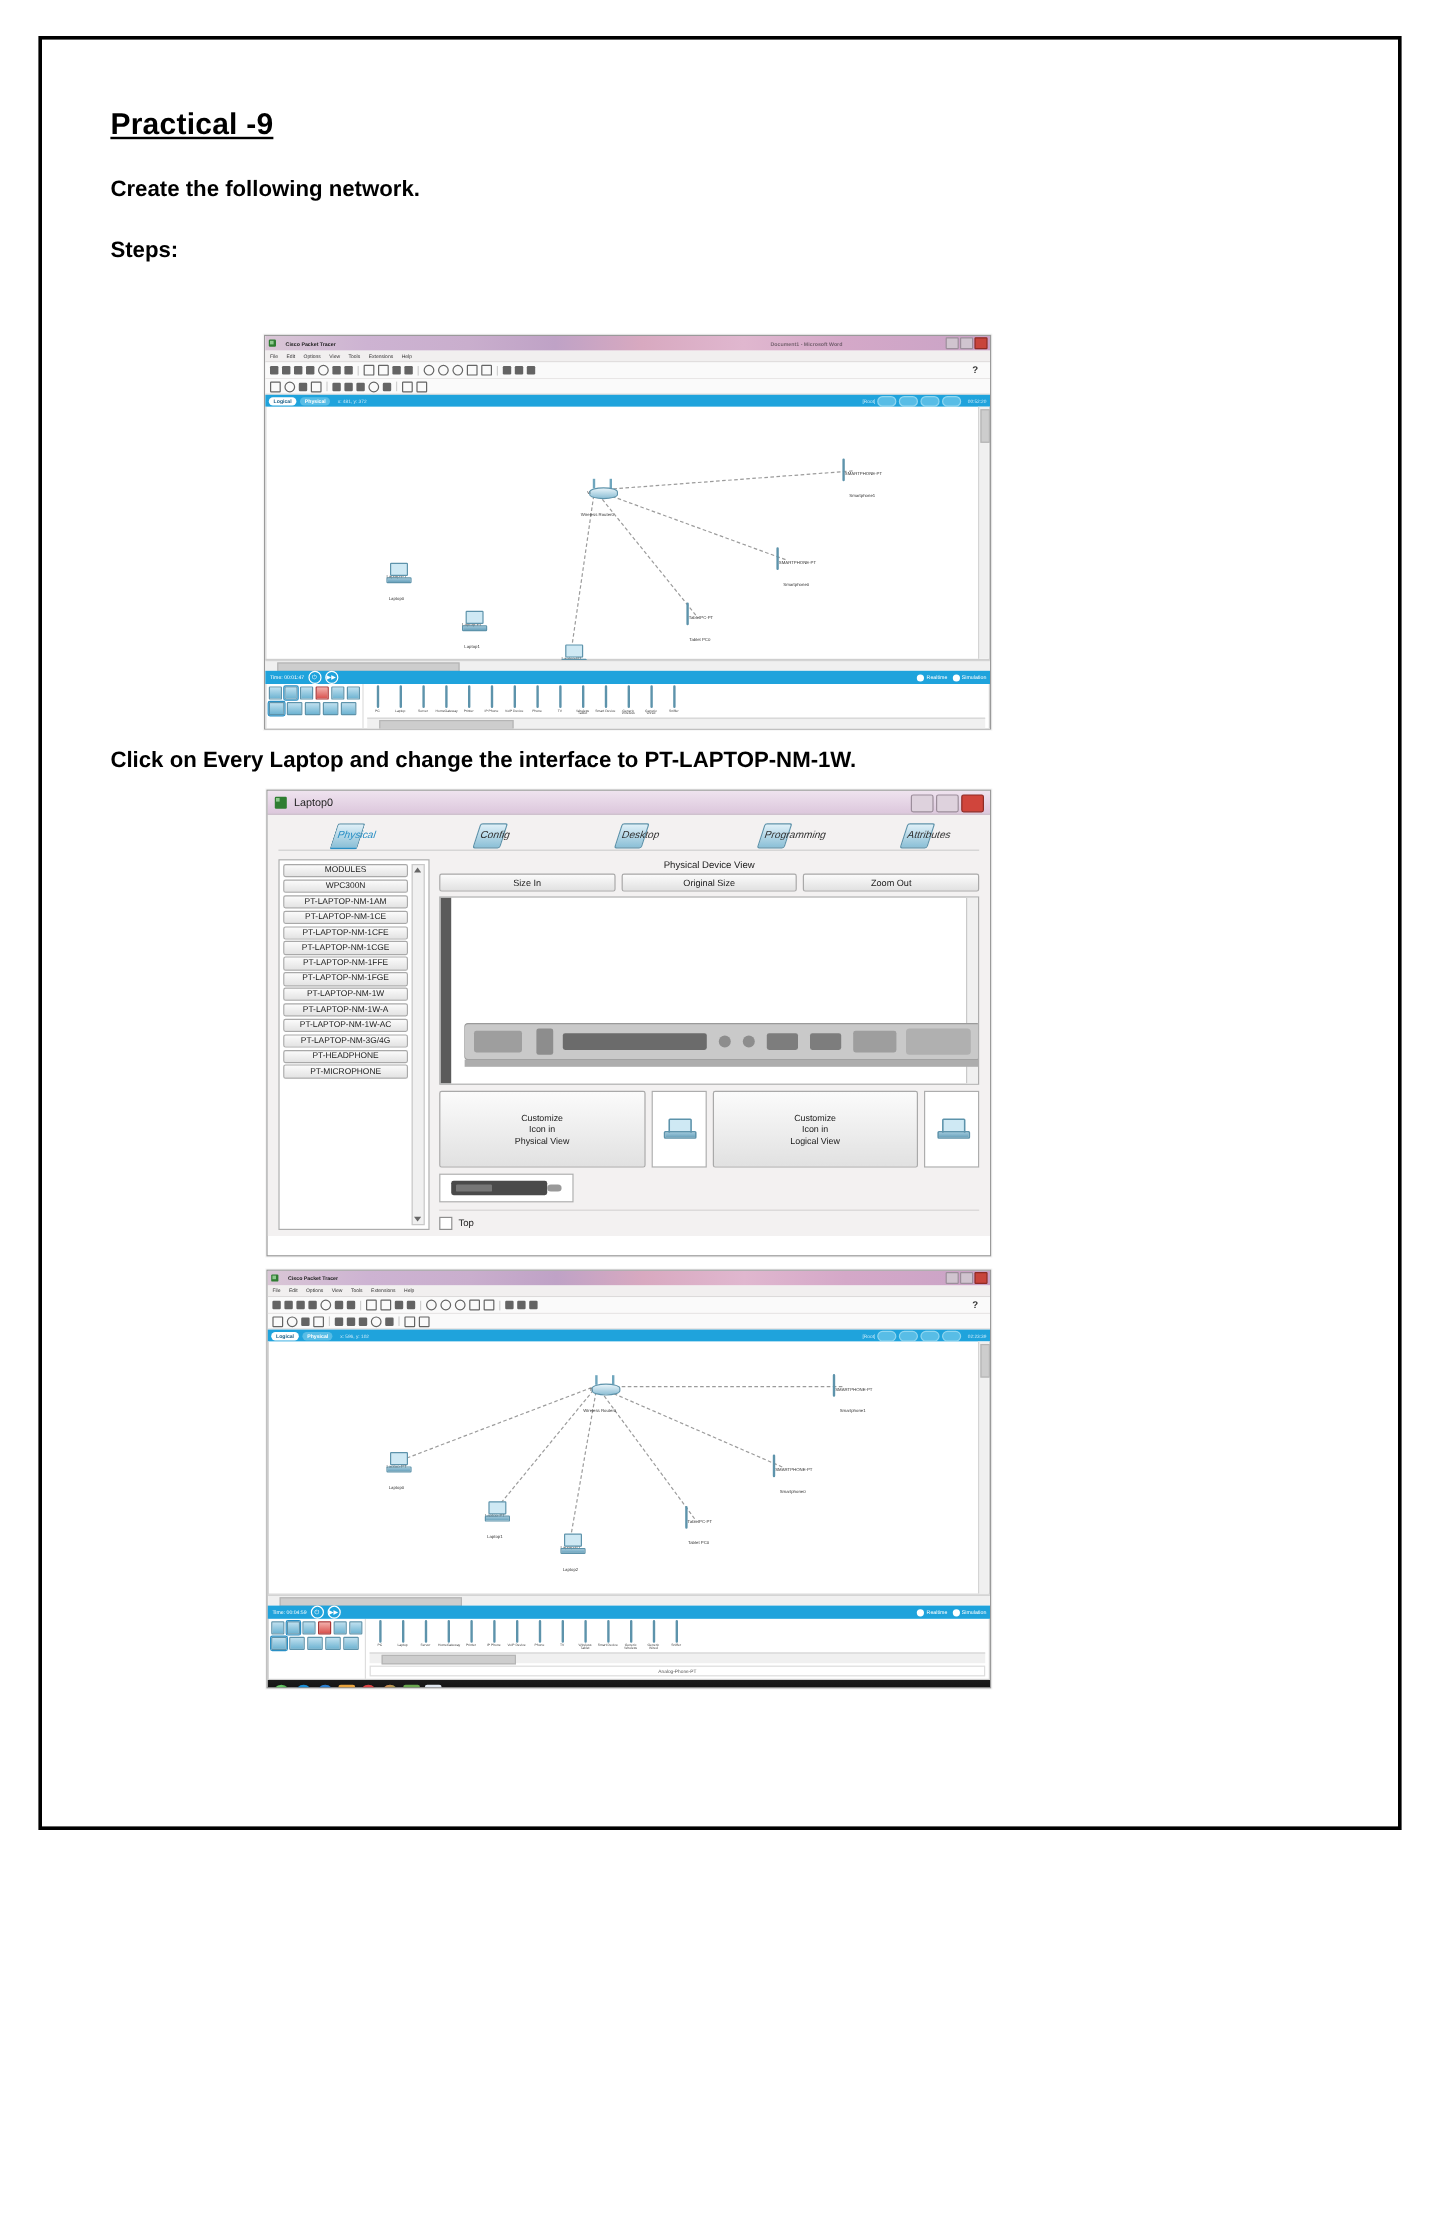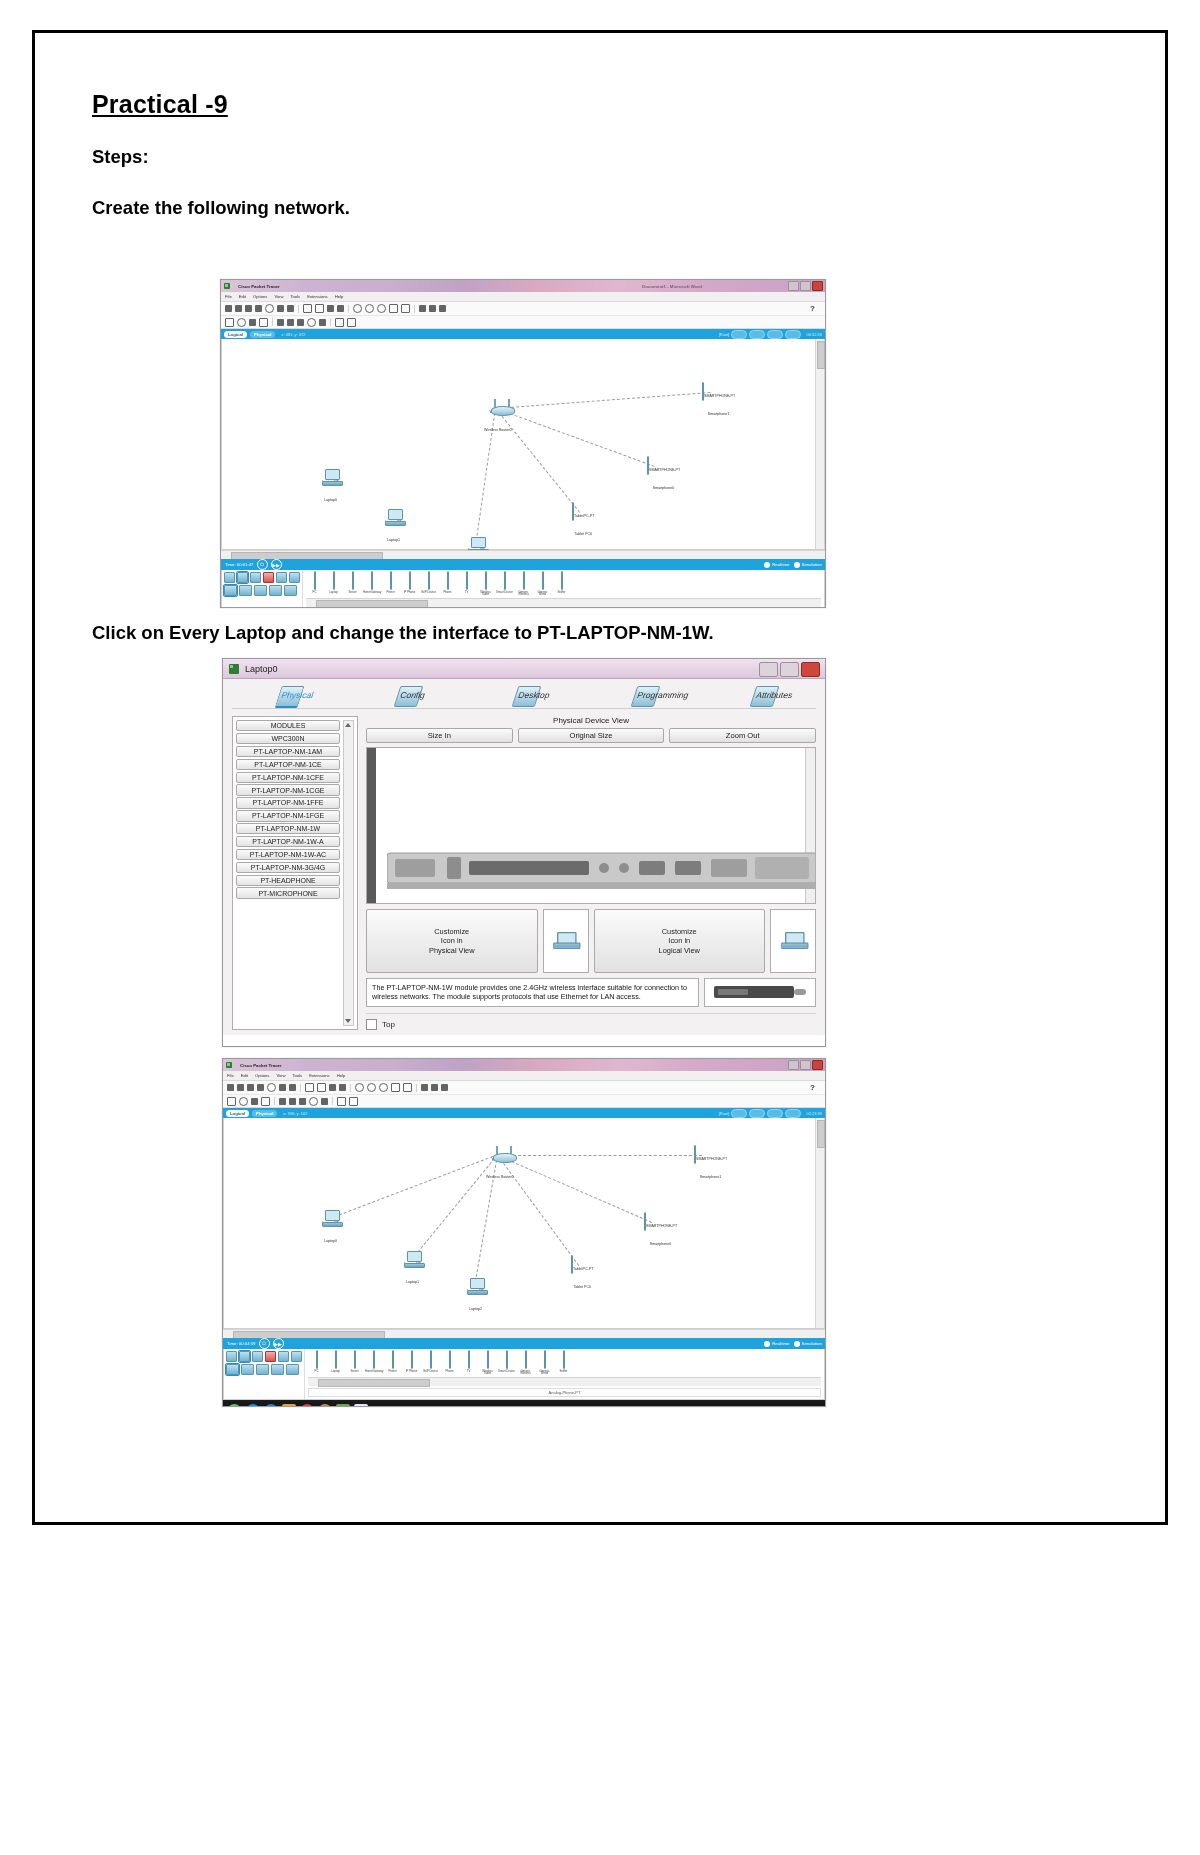--- a/index.html
+++ b/index.html
@@ -112,22 +112,22 @@
   .link{position:absolute;height:0;border-top:1px dashed #8a8a8a;transform-origin:0 0;opacity:.85;}
 </style>
 </head>
 <body>
 
 <div class="page">
   <div class="page-border"></div>
 
   <div class="doc">
     <div class="title">Practical -9</div>
+    <div class="para">Create the following network.</div>
     <div class="para">Steps:</div>
-    <div class="para">Create the following network.</div>
   </div>
 
   <div class="shot" id="pt1" style="left:220px;top:279px;width:604px;height:327px;">
     <div class="pt-title">
       <span class="pt-logo"></span>
       <span class="tt">Cisco Packet Tracer</span>
       <span class="tt" style="margin-left:auto;margin-right:120px;opacity:.55;">Document1 - Microsoft Word</span>
       <span class="wincaps">
         <i></i>
           <i></i>
@@ -364,21 +364,20 @@
               <span>Logical View</span>
             </span>
             <span class="custthumb">
               <span class="lap" style="transform:scale(1.3)">
                   <span class="scr"></span>
                   <span class="base"></span>
                 </span>
             </span>
           </div>
           <div class="descrow">
-            <span class="desc">The PT-LAPTOP-NM-1W module provides one 2.4GHz wireless interface suitable for connection to wireless networks. The module supports protocols that use Ethernet for LAN access.</span>
             <span class="descthumb">
               <svg width="96" height="22" viewBox="0 0 96 22">
                 <rect x="2" y="5" width="80" height="12" rx="2" fill="#4a4a4a"></rect>
                 <rect x="6" y="8" width="30" height="6" rx="1" fill="#777"></rect>
                 <rect x="82" y="8" width="12" height="6" rx="3" fill="#999"></rect>
               </svg>
             </span>
           </div>
           <div class="topline">
             <span class="chk"></span>

